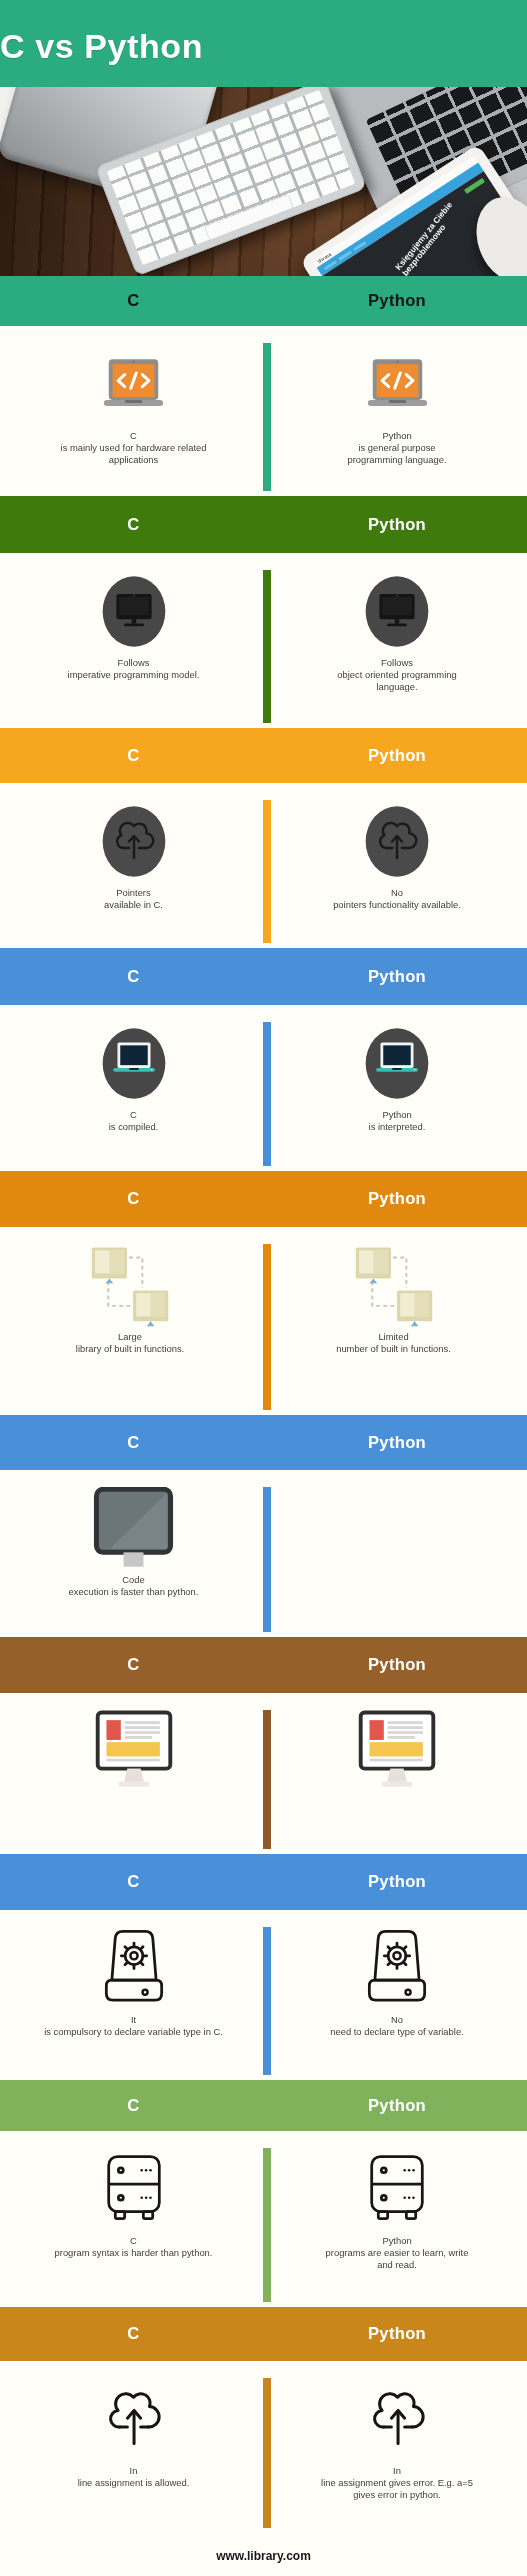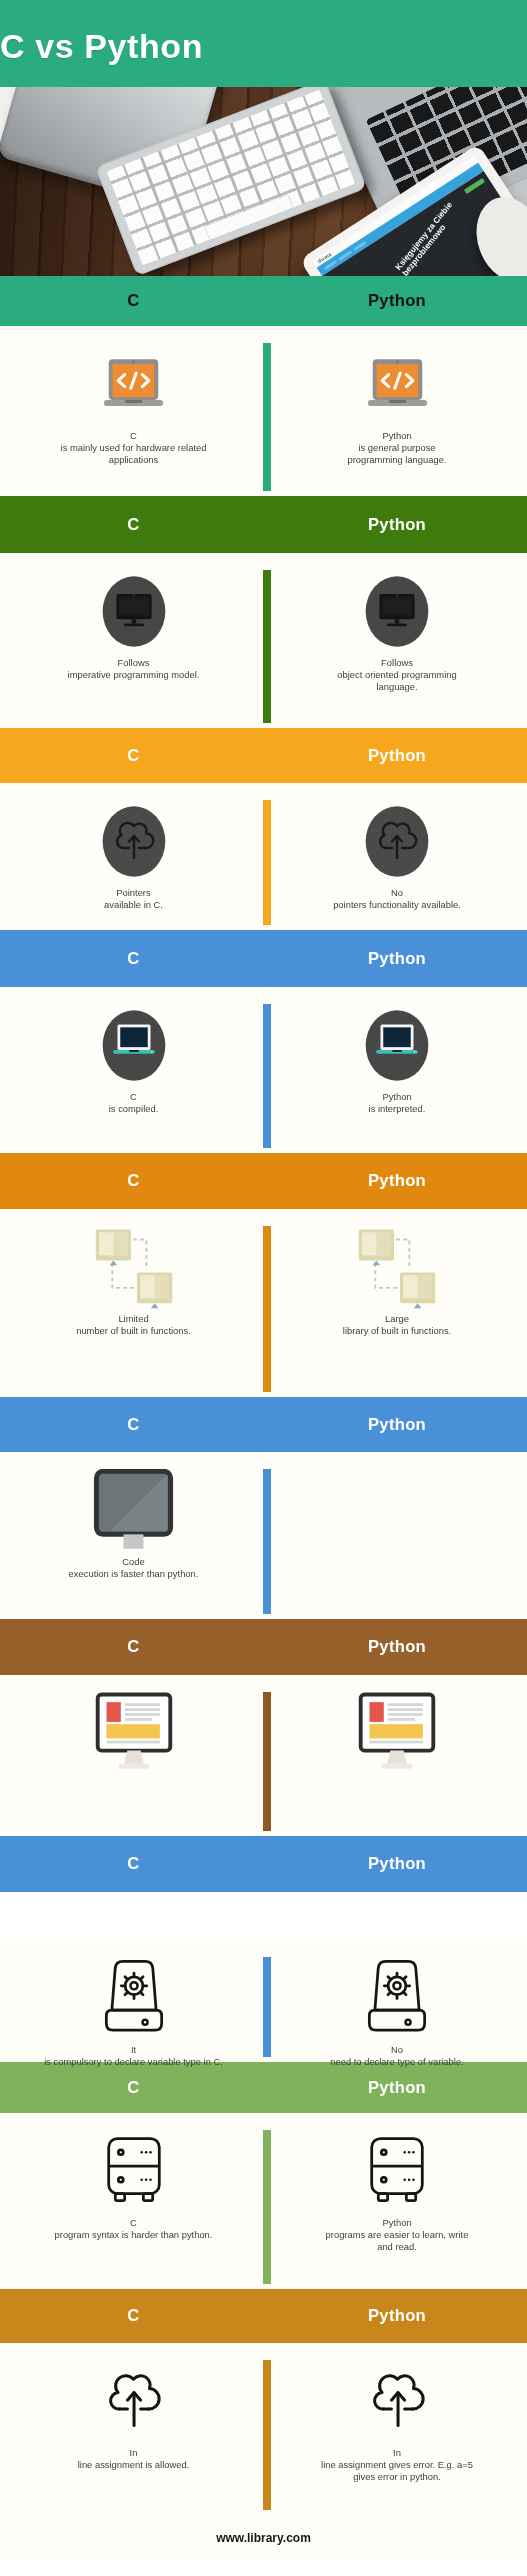--- a/index.html
+++ b/index.html
@@ -208,21 +208,21 @@
 
   <section class="section" style="--accent: #F6A71E;">
     <div class="sec-header" style="background: rgb(246, 167, 30); color: rgb(255, 255, 255); height: 55px;">
       <div class="cell left">
             <span class="hlabel">C</span>
           </div>
       <div class="cell right">
             <span class="hlabel">Python</span>
           </div>
     </div>
-    <div class="sec-body" style="height: 147px;">
+    <div class="sec-body" style="height: 165px;">
       <div class="col left">
         <div class="icon-wrap">
               <svg width="66" height="73" viewBox="0 0 120 132">
  <ellipse cx="60" cy="66" rx="57" ry="64" fill="#4A4A4A"></ellipse>
  <g fill="none" stroke="#1A1A1A" stroke-width="4.5" stroke-linecap="round" stroke-linejoin="round">
   <path d="M40 78 A12 12 0 0 1 37 55 A14 14 0 0 1 60 38 A13 13 0 0 1 82 51 A11 11 0 0 1 81 78"></path>
   <path d="M40 78 H51"></path>
                   <path d="M81 78 H69"></path>
   <line x1="60" y1="96" x2="60" y2="58"></line>
   <polyline points="51,66 60,56 69,66"></polyline>
@@ -293,57 +293,57 @@
   <section class="section" style="--accent: #E1890E;">
     <div class="sec-header" style="background: rgb(225, 137, 14); color: rgb(255, 255, 255); height: 56px;">
       <div class="cell left">
             <span class="hlabel">C</span>
           </div>
       <div class="cell right">
             <span class="hlabel">Python</span>
           </div>
     </div>
     <div class="sec-body" style="height: 188px;">
-      <div class="col left">
+      <div class="col right">
         <div class="icon-wrap">
               <svg width="86" height="88" viewBox="0 0 155 160">
  <g fill="none" stroke="#C6C6C6" stroke-width="3.5" stroke-dasharray="7 6">
   <path d="M76 30 h24 v55"></path>
                   <path d="M38 73 v45 h41"></path>
                 </g>
  <rect x="8" y="12" width="64" height="56" rx="3" fill="#DCD7AC"></rect>
  <rect x="14" y="17" width="52" height="42" fill="#F1EDD3"></rect>
  <rect x="40" y="17" width="26" height="42" fill="#E3DDB8"></rect>
  <path d="M33 77 L40 68 L47 77 Z" fill="#7FAECE"></path>
  <rect x="83" y="90" width="64" height="56" rx="3" fill="#DCD7AC"></rect>
  <rect x="89" y="95" width="52" height="42" fill="#F1EDD3"></rect>
  <rect x="115" y="95" width="26" height="42" fill="#E3DDB8"></rect>
  <path d="M108 155 L115 146 L122 155 Z" fill="#7FAECE"></path>
               </svg>
             </div>
-        <p class="desc">Limited<br>number of built in functions.</p>
-      </div>
-      <div class="col right">
+        <p class="desc">Large<br>library of built in functions.</p>
+      </div>
+      <div class="col left">
         <div class="icon-wrap">
               <svg width="86" height="88" viewBox="0 0 155 160">
  <g fill="none" stroke="#C6C6C6" stroke-width="3.5" stroke-dasharray="7 6">
   <path d="M76 30 h24 v55"></path>
                   <path d="M38 73 v45 h41"></path>
                 </g>
  <rect x="8" y="12" width="64" height="56" rx="3" fill="#DCD7AC"></rect>
  <rect x="14" y="17" width="52" height="42" fill="#F1EDD3"></rect>
  <rect x="40" y="17" width="26" height="42" fill="#E3DDB8"></rect>
  <path d="M33 77 L40 68 L47 77 Z" fill="#7FAECE"></path>
  <rect x="83" y="90" width="64" height="56" rx="3" fill="#DCD7AC"></rect>
  <rect x="89" y="95" width="52" height="42" fill="#F1EDD3"></rect>
  <rect x="115" y="95" width="26" height="42" fill="#E3DDB8"></rect>
  <path d="M108 155 L115 146 L122 155 Z" fill="#7FAECE"></path>
               </svg>
             </div>
-        <p class="desc">Large<br>library of built in functions.</p>
+        <p class="desc">Limited<br>number of built in functions.</p>
       </div>
       <div class="divider"></div>
     </div>
   </section>
 
   <section class="section" style="--accent: #4A90D9;">
     <div class="sec-header" style="background: rgb(74, 144, 217); color: rgb(255, 255, 255); height: 55px;">
       <div class="cell left">
             <span class="hlabel">C</span>
           </div>
@@ -418,21 +418,21 @@
 
   <section class="section" style="--accent: #4A90D9;">
     <div class="sec-header" style="background: rgb(74, 144, 217); color: rgb(255, 255, 255); height: 56px;">
       <div class="cell left">
             <span class="hlabel">C</span>
           </div>
       <div class="cell right">
             <span class="hlabel">Python</span>
           </div>
     </div>
-    <div class="sec-body" style="height: 122px; margin-top: 48px;">
+    <div class="sec-body" style="height: 170px;">
       <div class="col left">
         <div class="icon-wrap">
               <svg width="62" height="83" viewBox="0 0 112 150">
  <g fill="none" stroke="#161616" stroke-width="5" stroke-linejoin="round" stroke-linecap="round">
   <path d="M36 8 h40 q13 0 14 13 l6 75 h-80 l6 -75 q1 -13 14 -13 z"></path>
   <path d="M16 96 h80 q10 0 10 10 v14 q0 12 -12 12 h-76 q-12 0 -12 -12 v-14 q0 -10 10 -10 z"></path>
   <circle cx="56" cy="52" r="16"></circle>
   <line x1="72.5" y1="52" x2="79" y2="52"></line>
                   <line x1="67.7" y1="63.7" x2="72.3" y2="68.3"></line>
   <line x1="56" y1="68.5" x2="56" y2="75"></line>

